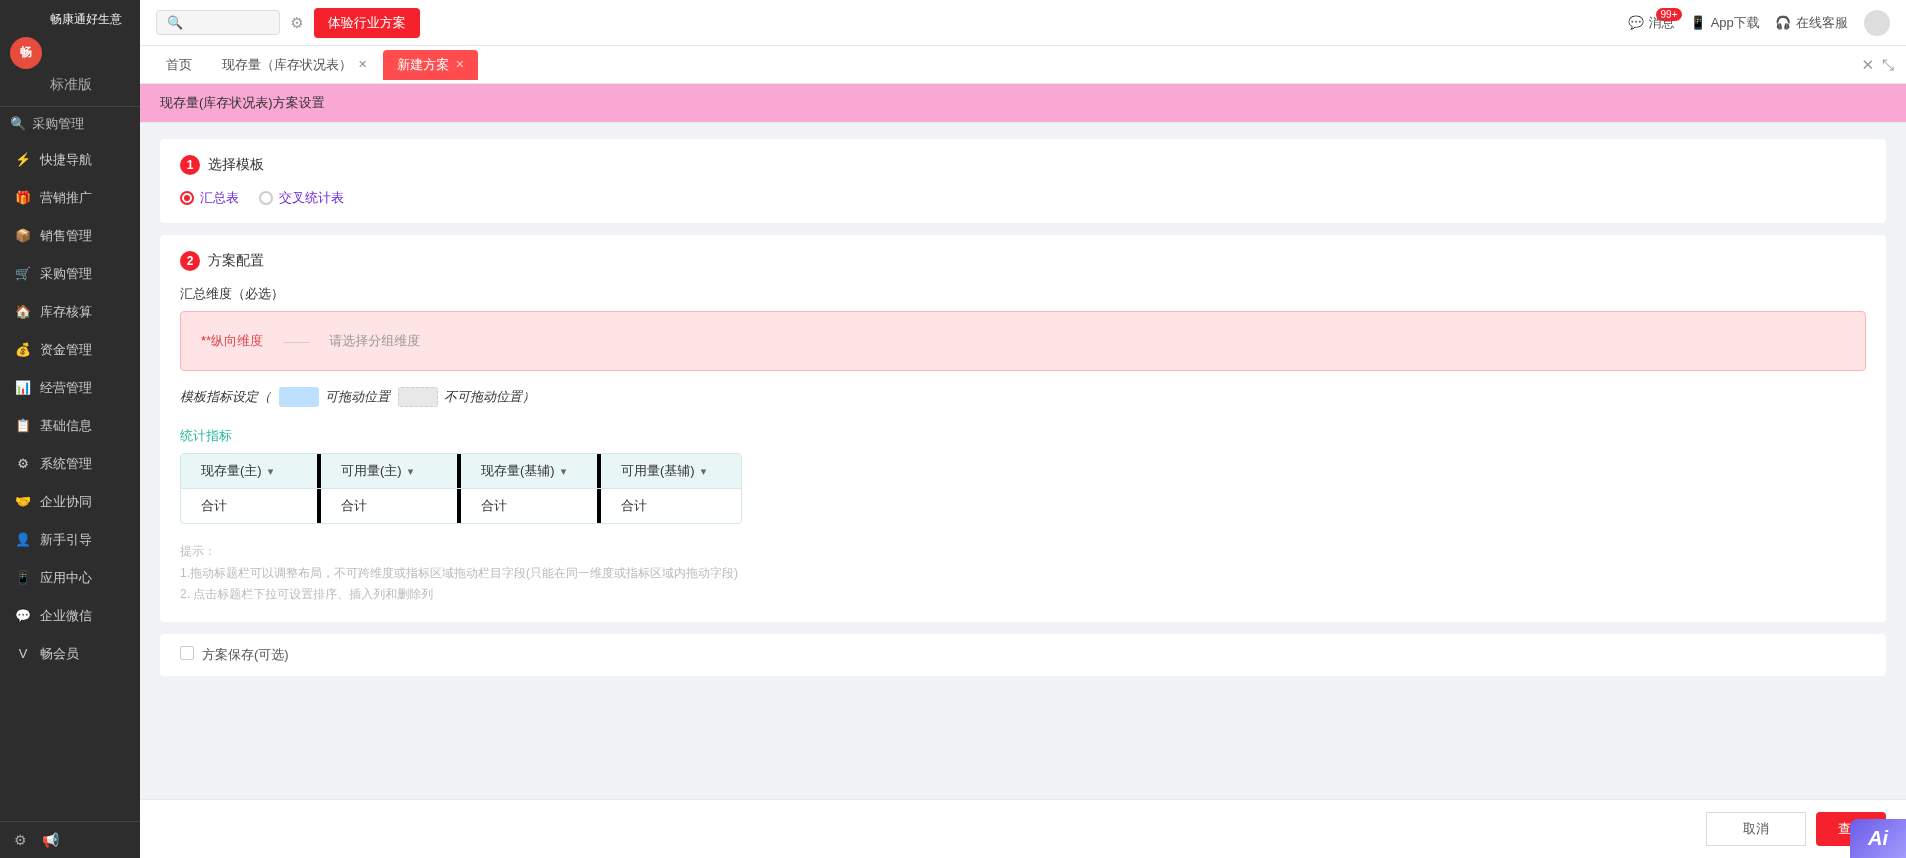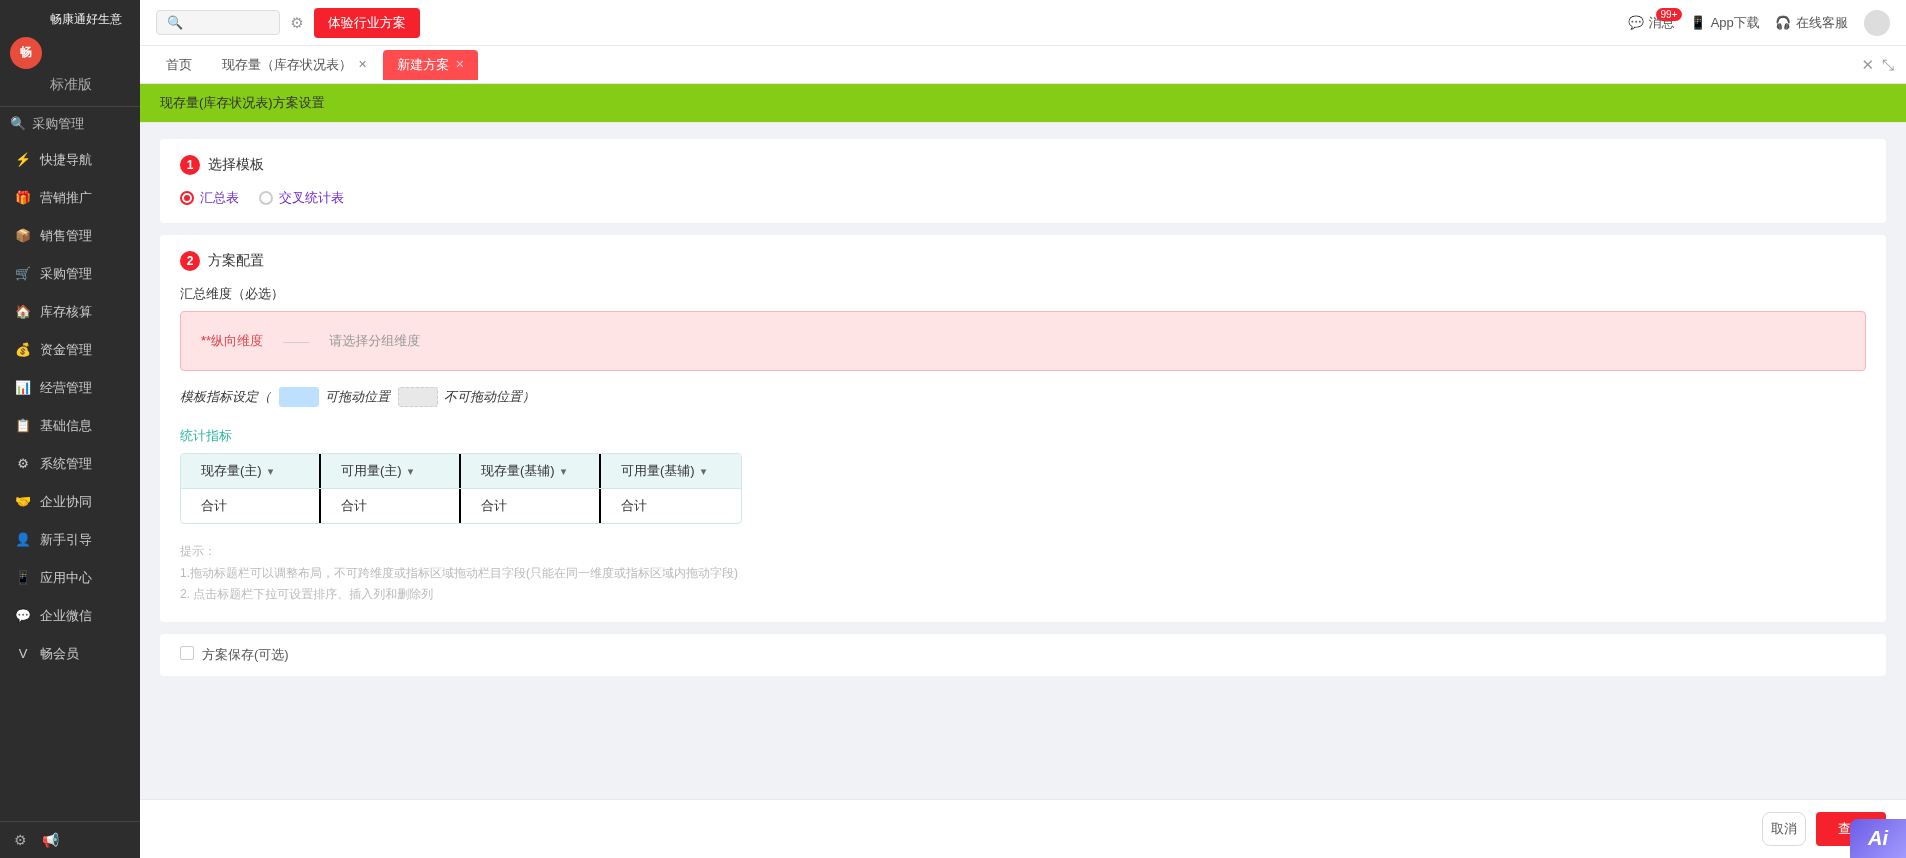--- a/index.html
+++ b/index.html
@@ -144,21 +144,21 @@
     .content-area {
       flex: 1;
       background: #f0f2f5;
       overflow-y: auto;
       padding: 0;
       display: flex;
       flex-direction: column;
     }
 
     .page-header {
-      background: #84cc16;
+      background: #f9a8d4;
       padding: 10px 20px;
       font-size: 13px;
       color: #333;
       border-bottom: 1px solid #e8e8e8;
     }
 
     .page-body {
       padding: 16px 20px;
       flex: 1;
     }
@@ -224,21 +224,21 @@
     .indicator-box-fixed { width: 40px; height: 20px; background: #e8e8e8; border-radius: 3px; border: 1px dashed #ccc; }
 
     
     .stats-section { margin-top: 20px; }
     .stats-label { color: #2db7a0; font-size: 13px; margin-bottom: 8px; font-weight: 500; }
     .stats-table { border: 1px solid #d0e8e8; border-radius: 4px; overflow: hidden; display: inline-block; }
     .stats-table-header { display: flex; background: #e8f7f5; }
     .stats-table-row { display: flex; border-top: 1px solid #d0e8e8; }
     .stats-col {
       padding: 8px 20px;
-      border-right: 2px solid #000000;
+      border-right: 4px solid #000000;
       display: flex;
       align-items: center;
       gap: 6px;
       min-width: 140px;
       font-size: 13px;
       color: #333;
     }
     .stats-col:last-child { border-right: none; }
     .stats-col-chevron { color: #666; font-size: 11px; }
 
@@ -254,24 +254,24 @@
     .footer-btns {
       background: #fff;
       padding: 12px 20px;
       display: flex;
       justify-content: flex-end;
       gap: 10px;
       border-top: 1px solid #e8e8e8;
       flex-shrink: 0;
     }
     .btn-cancel {
-      padding: 7px 8px;
+      padding: 7px 36px;
       border: 1px solid #d9d9d9;
       background: #fff;
-      border-radius: 8px;
+      border-radius: 1px;
       cursor: pointer;
       font-size: 13px;
       color: #555;
     }
     .btn-query {
       padding: 7px 22px;
       border: none;
       background: #f5222d;
       color: #fff;
       border-radius: 4px;

